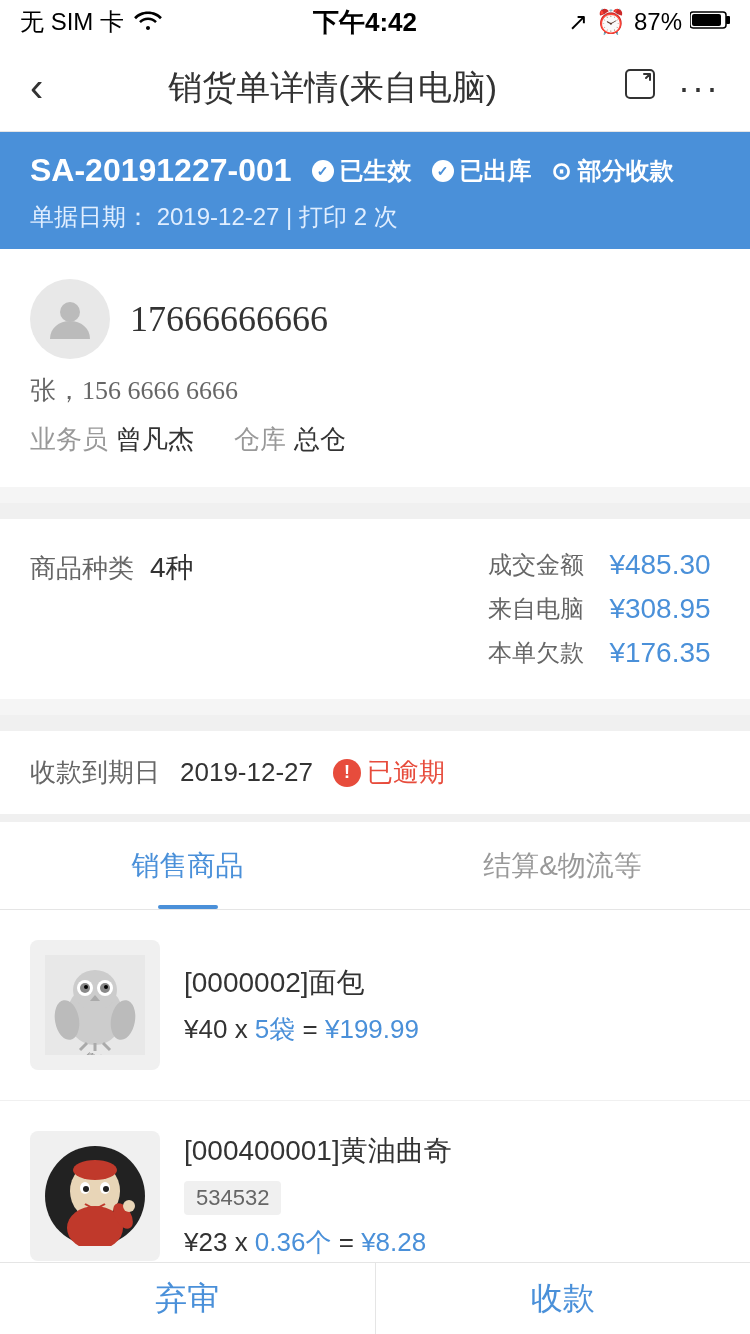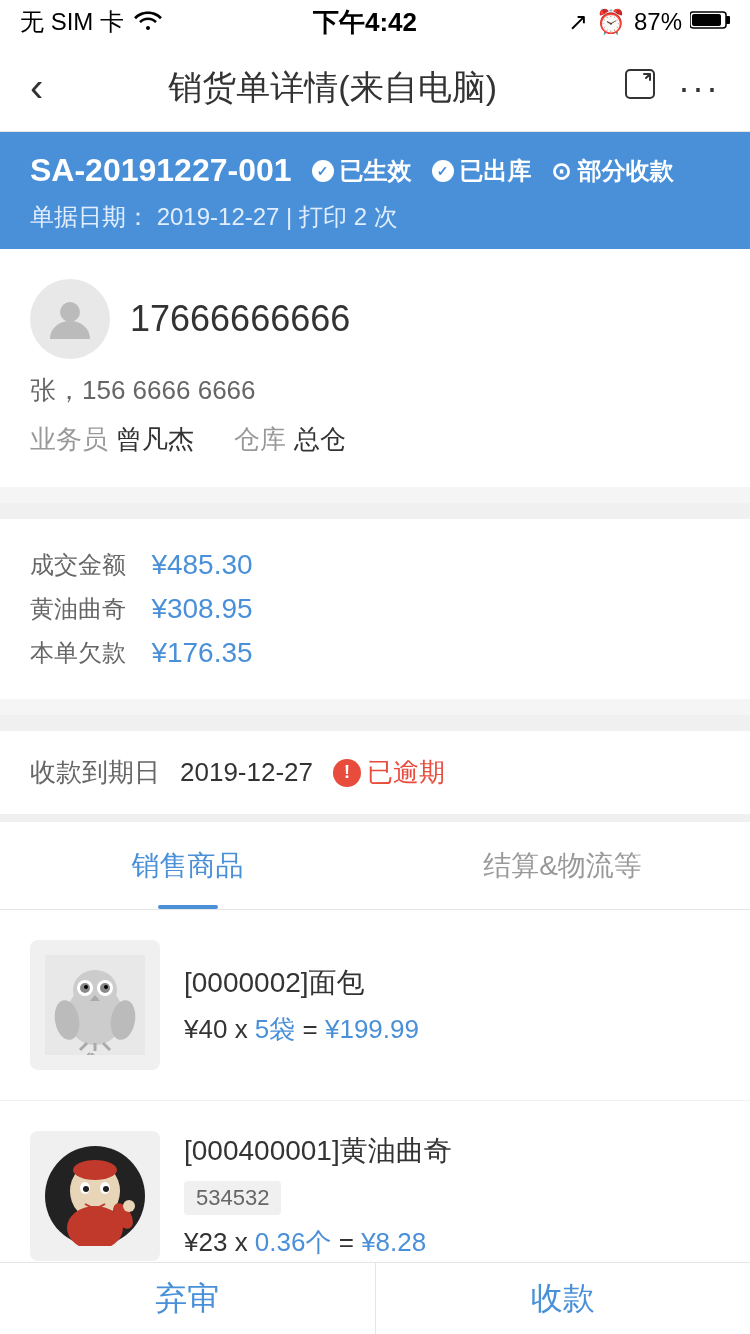--- a/index.html
+++ b/index.html
@@ -90,20 +90,21 @@
     .order-date {
       font-size: 24px;
       color: #e0eeff;
     }
 
     
     .customer-section {
       background: #fff;
       padding: 30px;
       margin-bottom: 16px;
+      font-family: Liberation Serif, serif;
     }
     .customer-header {
       display: flex;
       align-items: center;
       gap: 20px;
       margin-bottom: 14px;
     }
     .avatar {
       width: 80px;
       height: 80px;
@@ -392,27 +393,33 @@
     <div class="info-item">
       <span class="info-label">仓库</span>
       <span class="info-value">总仓</span>
     </div>
   </div>
 </div>
 
 <div class="separator"></div>
 
 <div class="summary-section">
+  <div class="summary-left">
+    <div style="display:flex; align-items:center; gap:16px;">
+      <span class="summary-item-label">商品种类</span>
+      <span class="summary-item-value">4种</span>
+    </div>
+  </div>
   <div class="summary-right">
     <div class="summary-row">
       <span class="summary-row-label">成交金额</span>
       <span class="summary-row-value">¥485.30</span>
     </div>
     <div class="summary-row">
-      <span class="summary-row-label">黄油曲奇</span>
+      <span class="summary-row-label">来自电脑</span>
       <span class="summary-row-value">¥308.95</span>
     </div>
     <div class="summary-row">
       <span class="summary-row-label">本单欠款</span>
       <span class="summary-row-value">¥176.35</span>
     </div>
   </div>
 </div>
 
 <div class="separator"></div>

